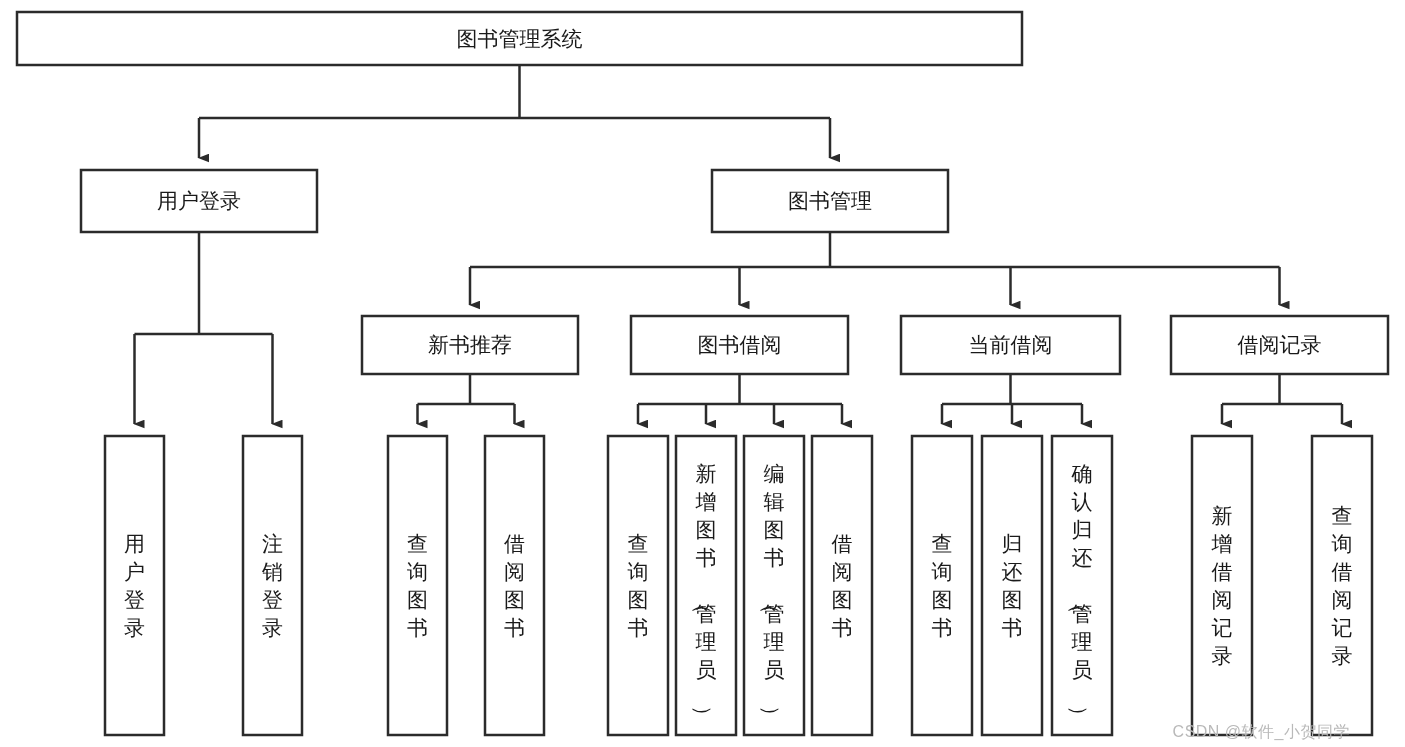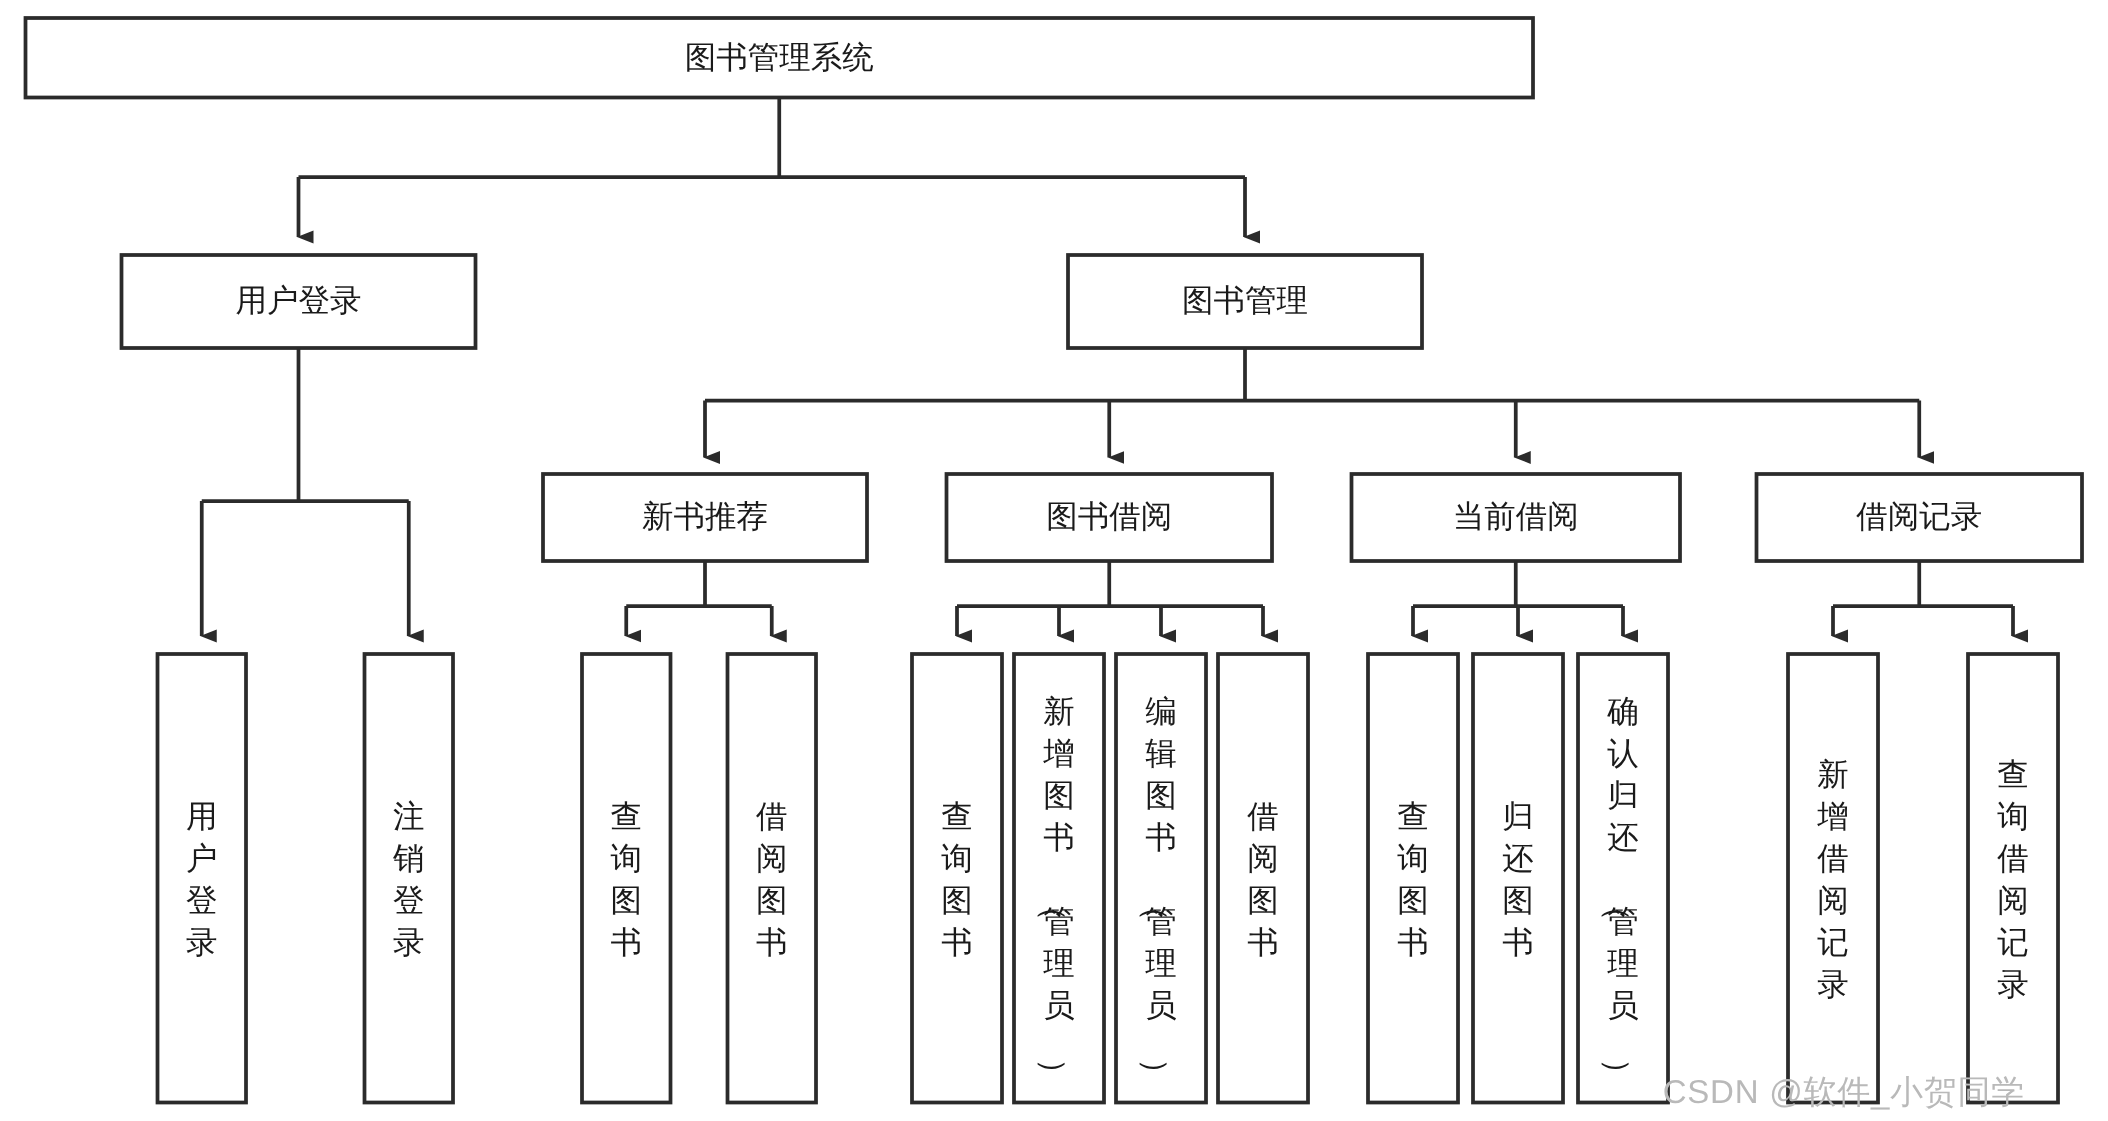--- a/index.html
+++ b/index.html
@@ -49,21 +49,21 @@
     font-family: "Liberation Sans", "DejaVu Sans", sans-serif;
     font-size: 21px;
     fill: #1a1a1a;
     text-anchor: middle;
   }
   .watermark {
     position: absolute;
     right: 12px;
     bottom: 4px;
     font-family: "Liberation Sans", "DejaVu Sans", sans-serif;
-    font-size: 22px;
+    font-size: 16px;
     color: #b9b9b9;
     letter-spacing: 0.5px;
     white-space: nowrap;
     pointer-events: none;
     user-select: none;
   }
 </style>
 </head>
 <body>
 

